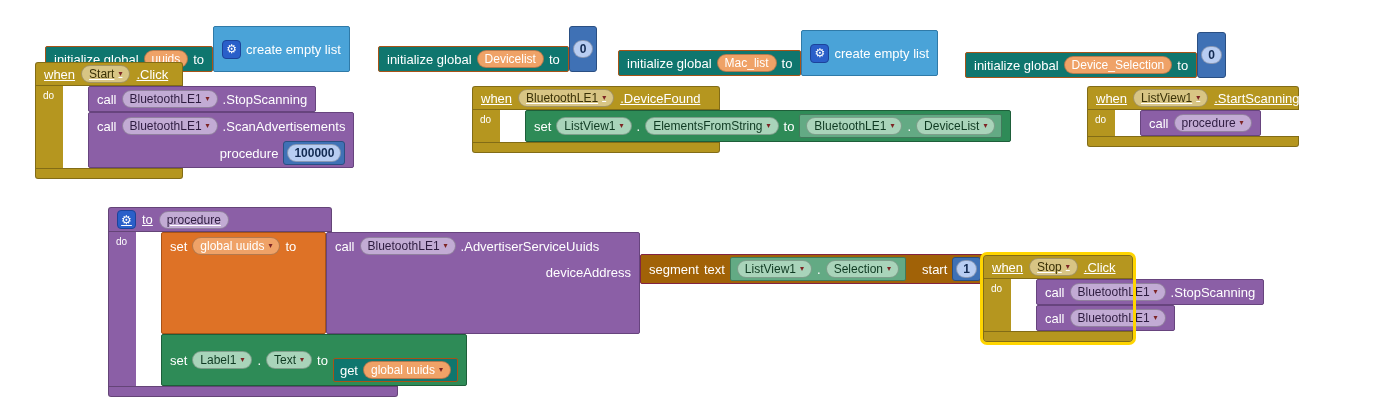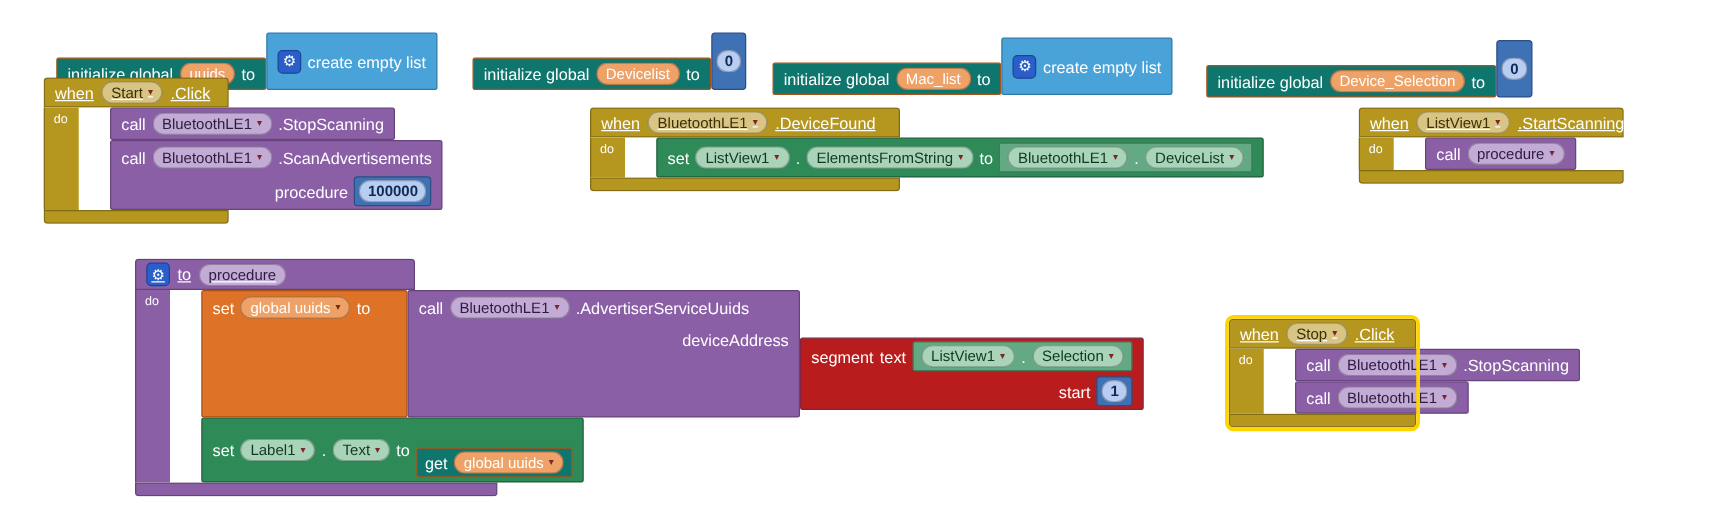--- a/index.html
+++ b/index.html
@@ -41,22 +41,22 @@
   .gutter{width:28px;color:#fff;font-size:10px;padding:4px 0 0 7px;border-left:1px solid rgba(0,0,0,.28);
           box-sizing:border-box;flex:0 0 auto;}
   .children{display:flex;flex-direction:column;align-items:flex-start;width:max-content;padding-left:25px;}
   .foot{height:11px;width:100%;border:1px solid rgba(0,0,0,.28);border-radius:0 0 3px 3px;box-sizing:border-box;}
   .selected{outline:3px solid #ffd500;border-radius:4px;}
   .rowA{display:flex;align-items:stretch;width:max-content;}
   .orangebox{width:165px;box-sizing:border-box;border:1px solid #a85317;background:#de7226;color:#fff;
              font-size:13px;border-radius:2px;align-self:stretch;}
   .callbox{width:314px;height:102px;box-sizing:border-box;display:flex;flex-direction:column;
            border:1px solid #67447e;background:#8b5fa6;color:#fff;font-size:13px;border-radius:2px;}
-  .segment{align-self:flex-start;margin-top:38px;display:flex;flex-direction:column;color:#fff;font-size:13px;
-           border:1px solid #822344;background:#b91c1c;border-radius:2px;width:max-content;}
+  .segment{align-self:flex-start;margin-top:22px;display:flex;flex-direction:row;color:#fff;font-size:13px;
+           border:1px solid #822344;background:#a16207;border-radius:2px;width:max-content;}
   .lbl{white-space:nowrap;}
 </style>
 </head>
 <body>
 
 <div class="canvas">
 
   <div class="asm" style="left:45px;top:26px">
     <div class="row">
       <div class="blockline orange">

